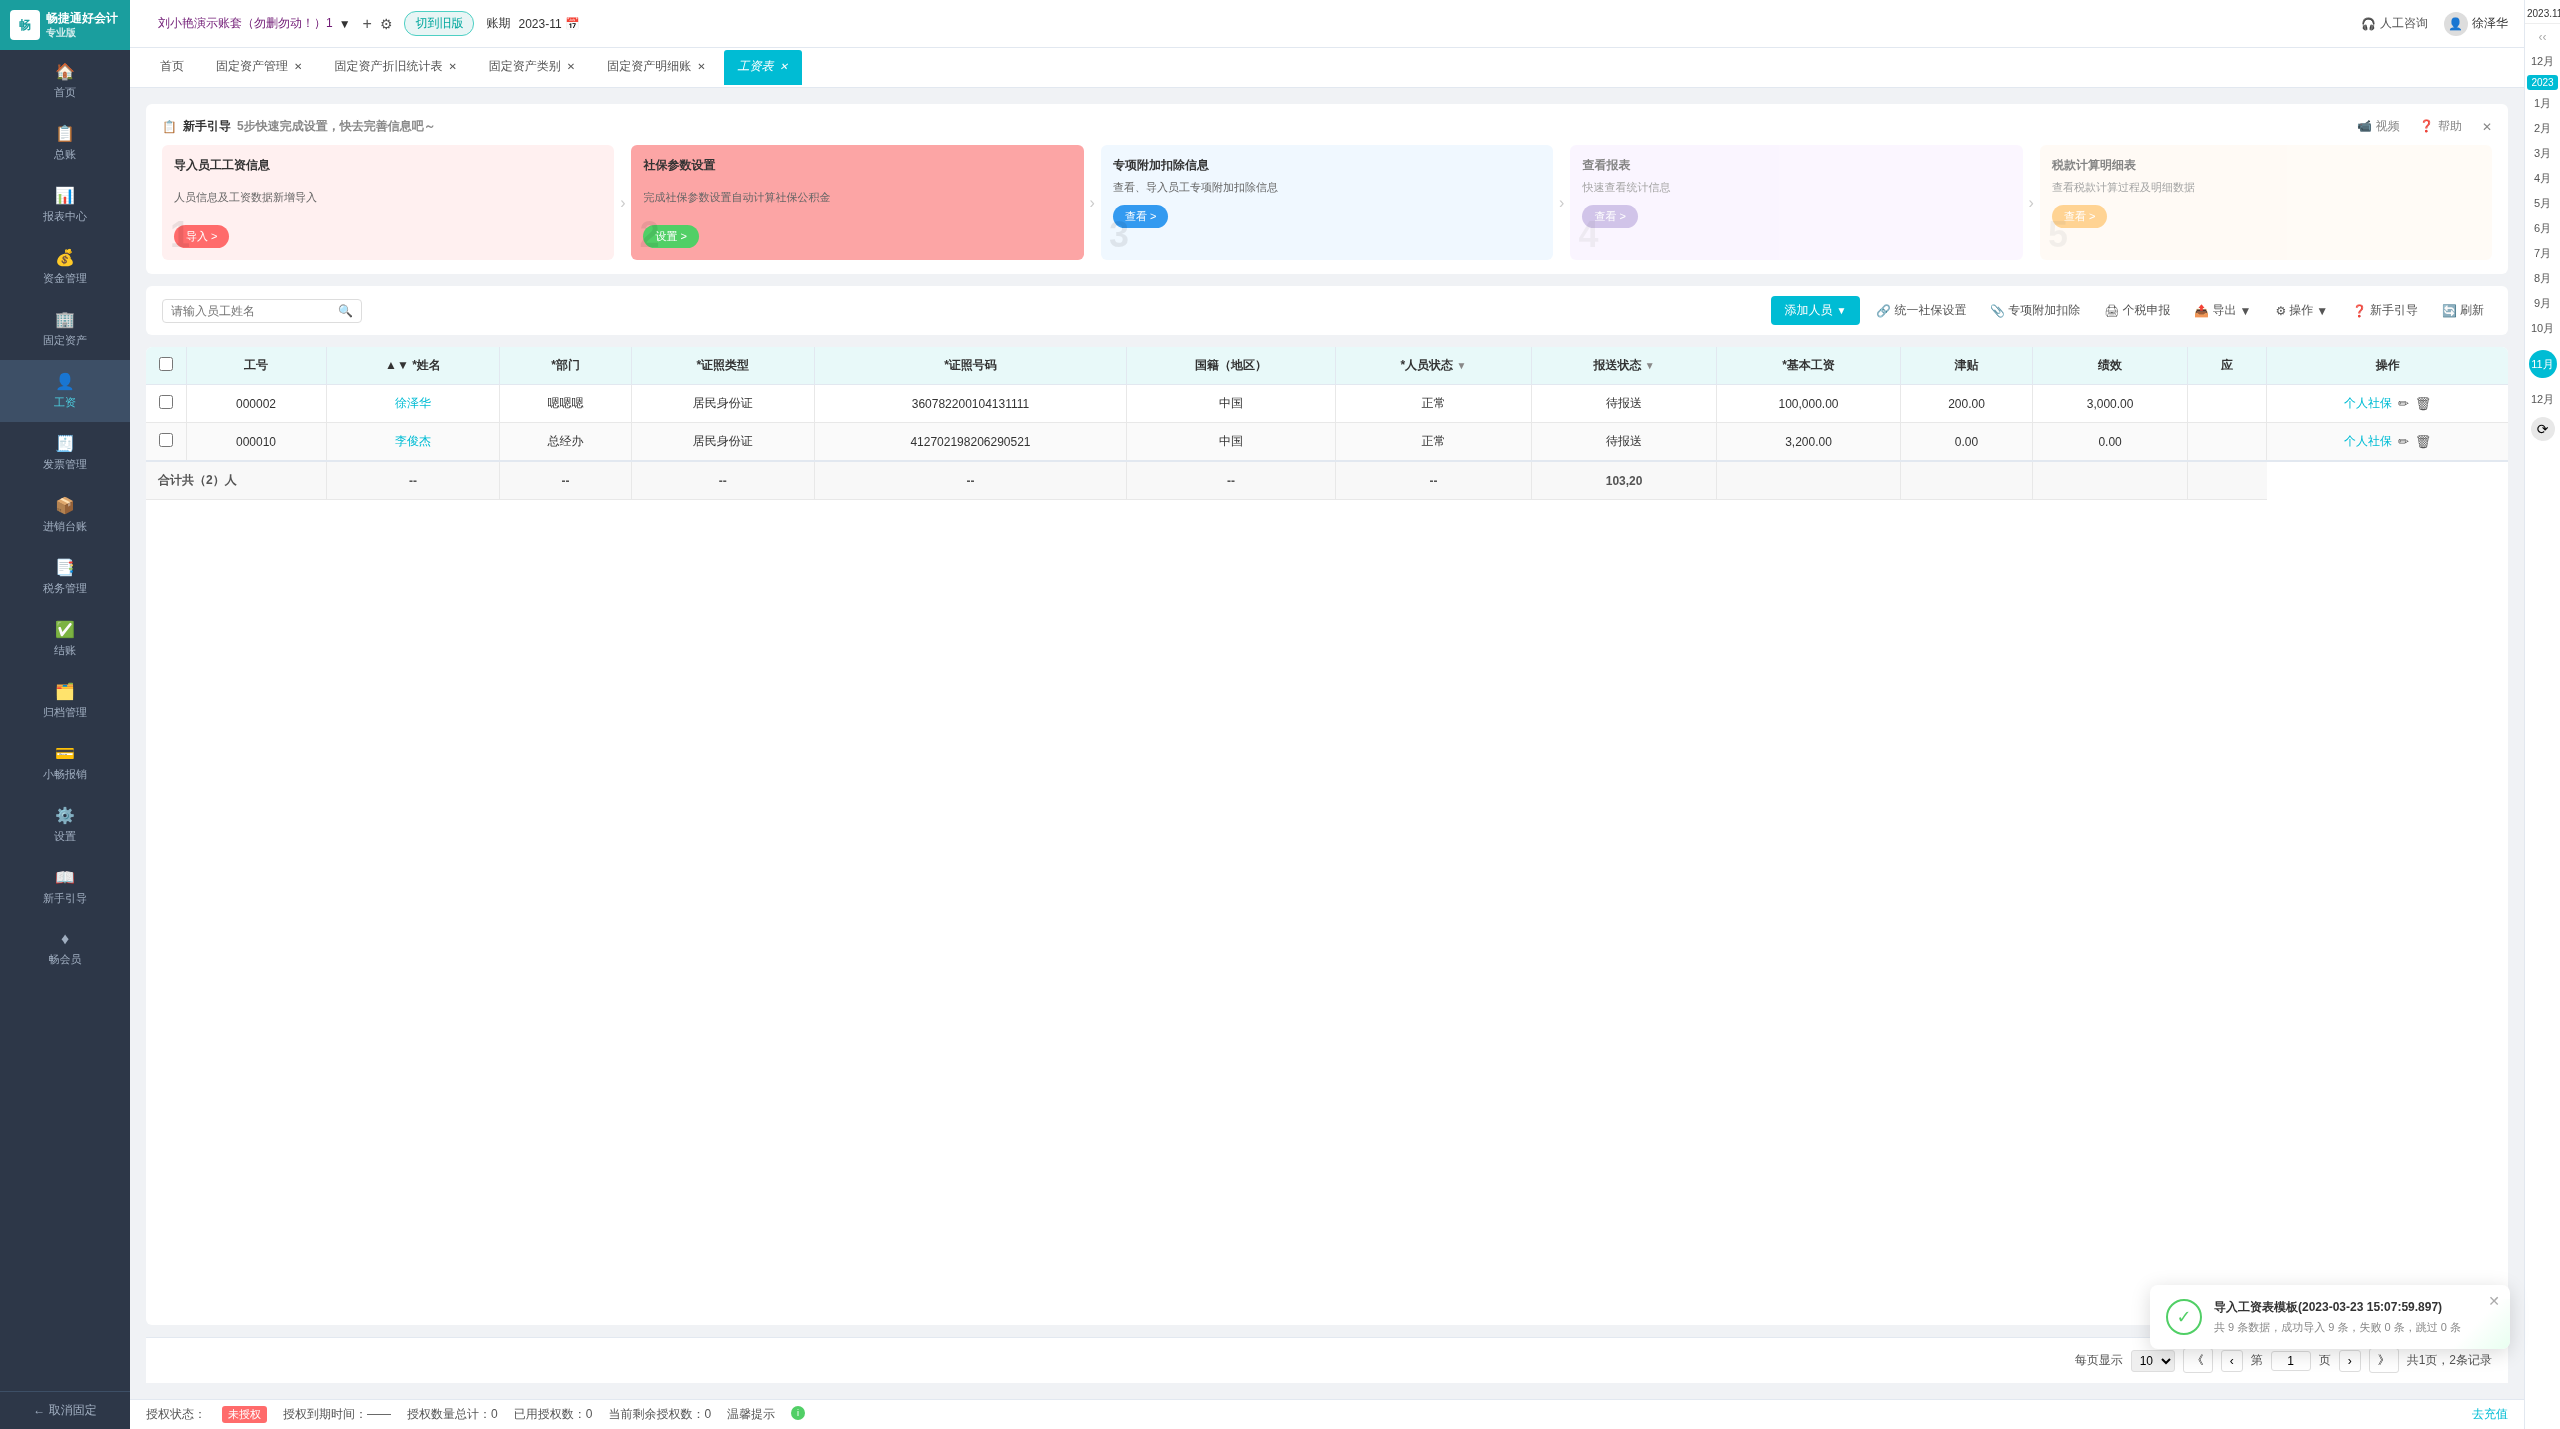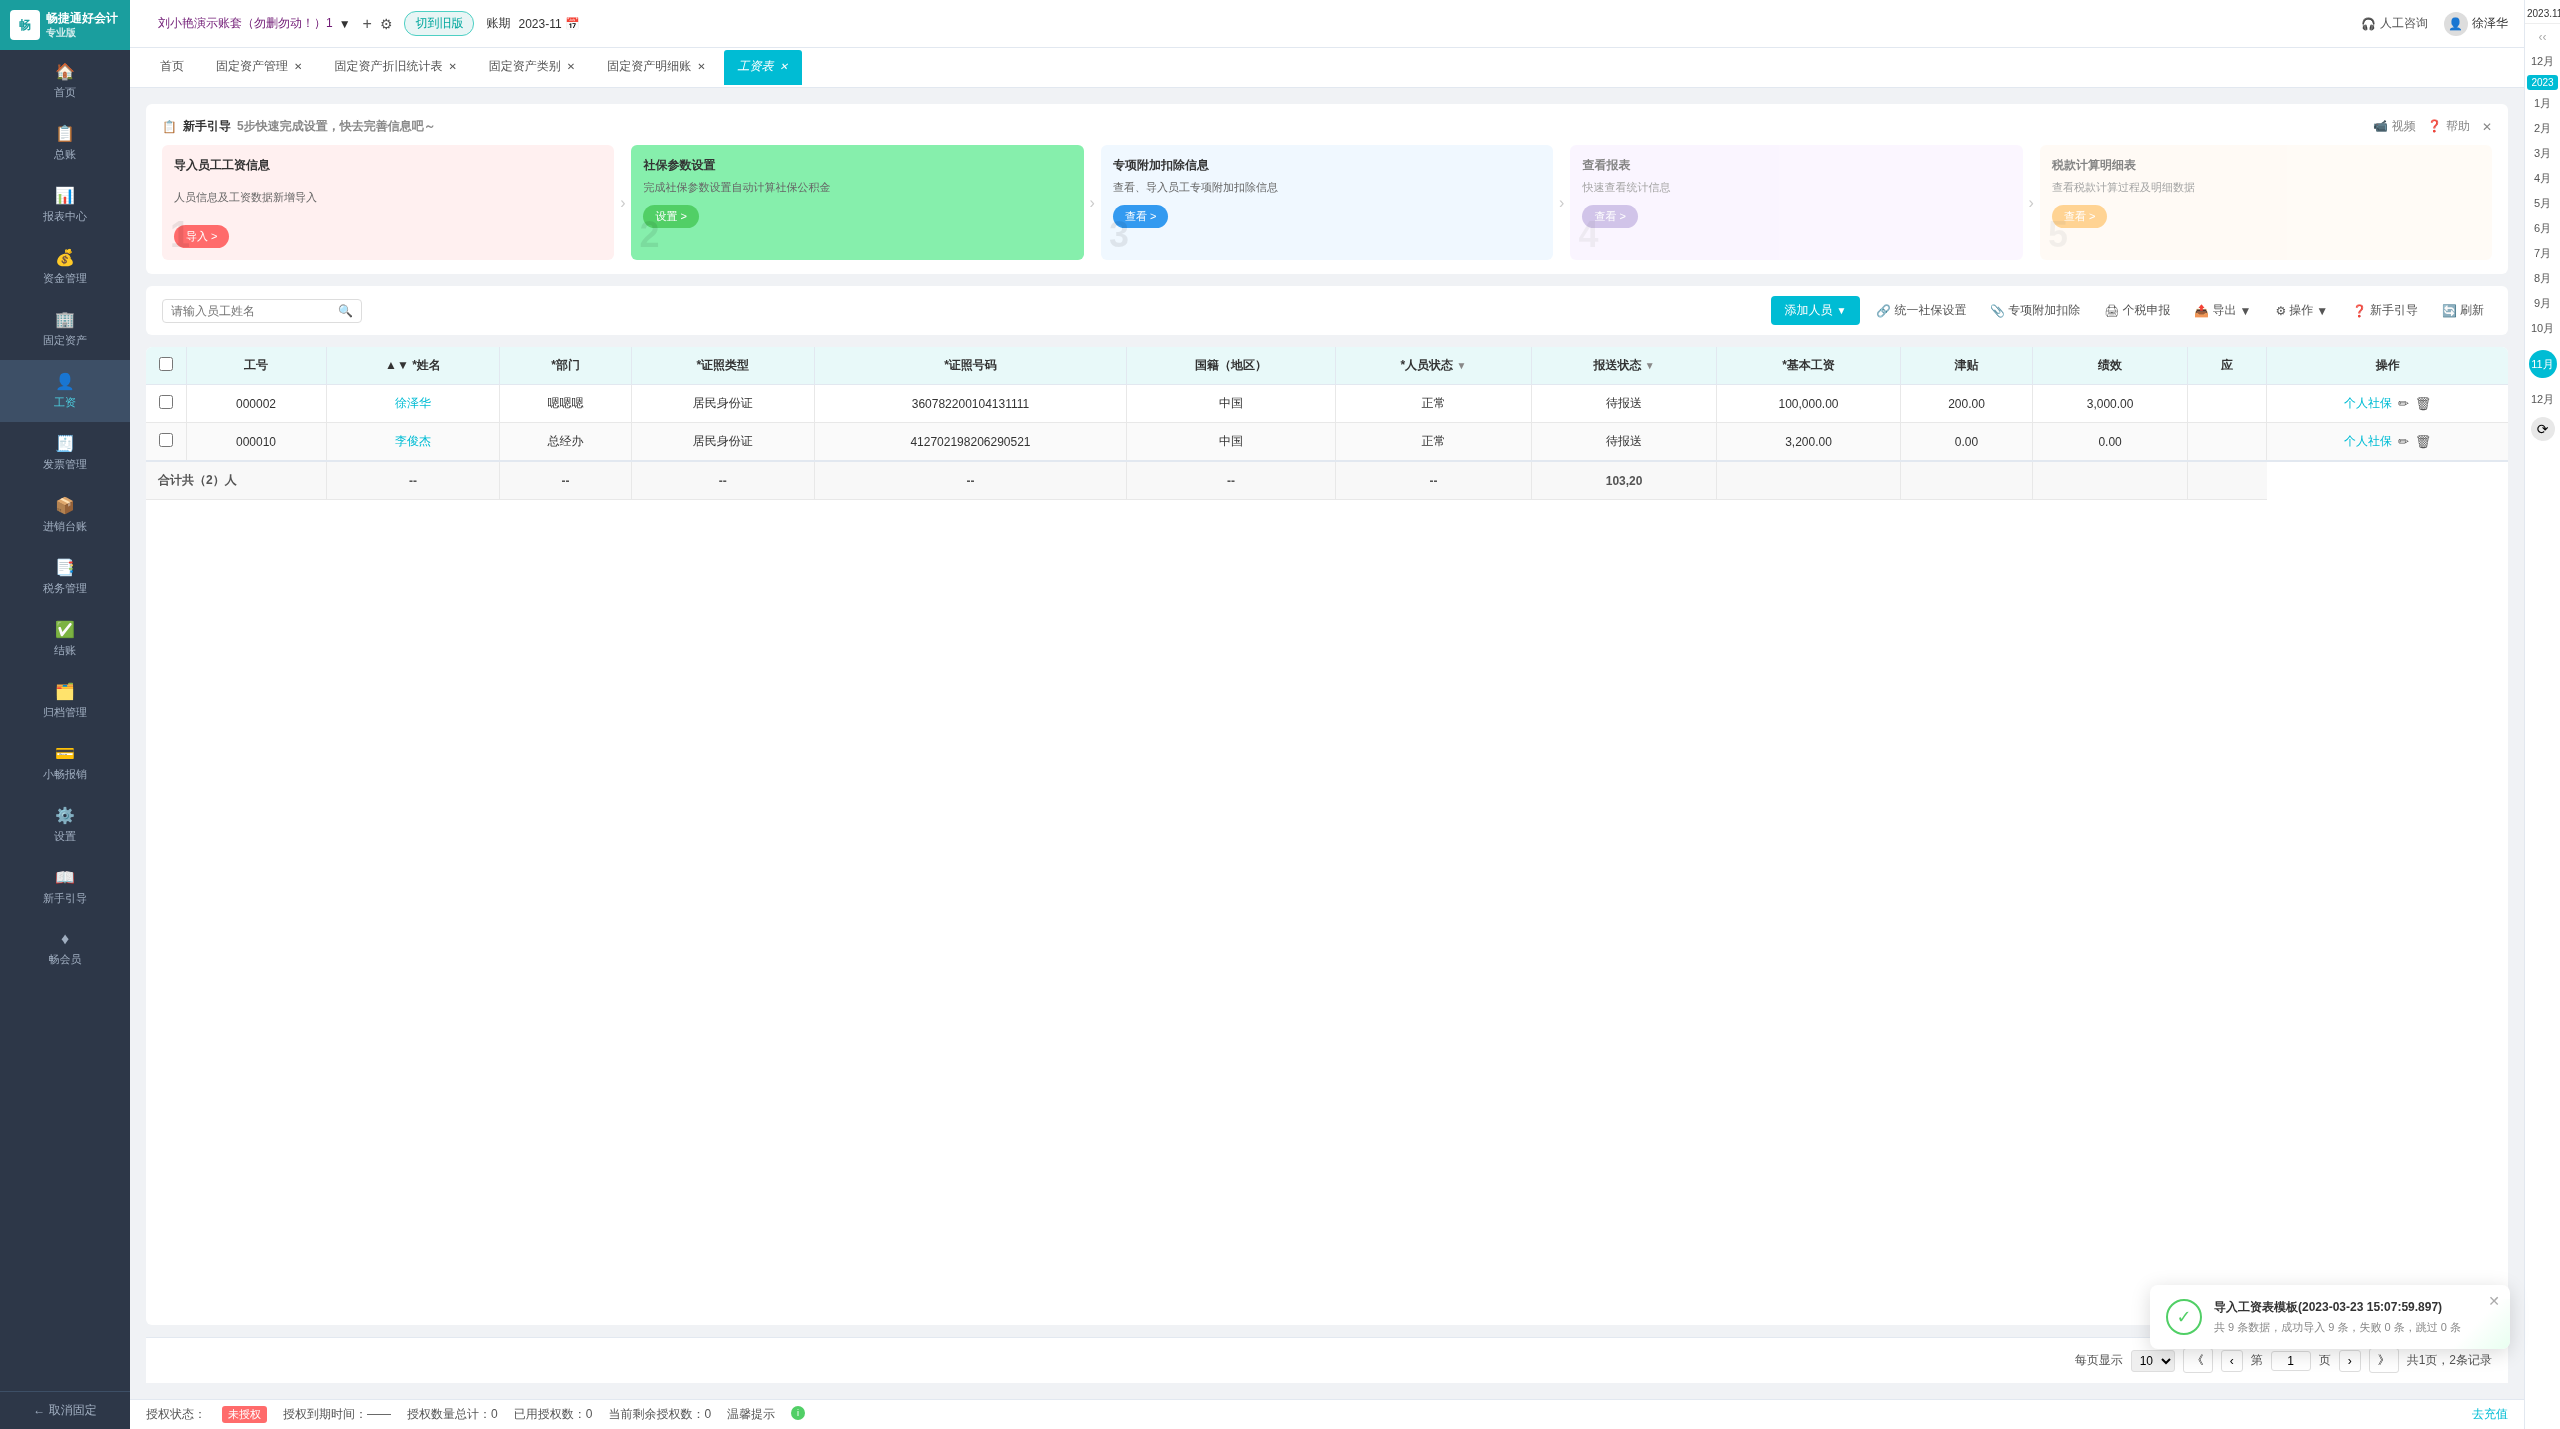--- a/index.html
+++ b/index.html
@@ -191,37 +191,37 @@
     }
     .wizard-title {
       display: flex;
       align-items: center;
       gap: 6px;
       font-size: 14px;
       font-weight: bold;
       color: #333;
     }
     .wizard-subtitle { font-size: 12px; color: #888; }
-    .wizard-links { display: flex; align-items: center; gap: 12px; font-size: 12px; color: #888; cursor: pointer; }
+    .wizard-links { display: flex; align-items: center; gap: 20px; font-size: 12px; color: #888; cursor: pointer; }
     .wizard-steps {
       display: flex;
       align-items: stretch;
       gap: 0;
     }
     .wizard-step {
       flex: 1;
       border-radius: 6px;
       padding: 12px;
       display: flex;
       flex-direction: column;
       gap: 6px;
       position: relative;
     }
     .wizard-step-1 { background: #fff0f0; gap: 16px; }
-    .wizard-step-2 { background: #86efac; }
+    .wizard-step-2 { background: #fca5a5; justify-content: space-between; }
     .wizard-step-3 { background: #f0f8ff; }
     .wizard-step-4 { background: #f8f0ff; opacity: 0.6; }
     .wizard-step-5 { background: #fff8f0; opacity: 0.6; }
     .wizard-step-title { font-size: 12px; font-weight: bold; color: #333; }
     .wizard-step-desc { font-size: 11px; color: #666; line-height: 1.4; }
     .wizard-step-num {
       font-size: 36px;
       font-weight: bold;
       color: rgba(0,0,0,0.08);
       position: absolute;

